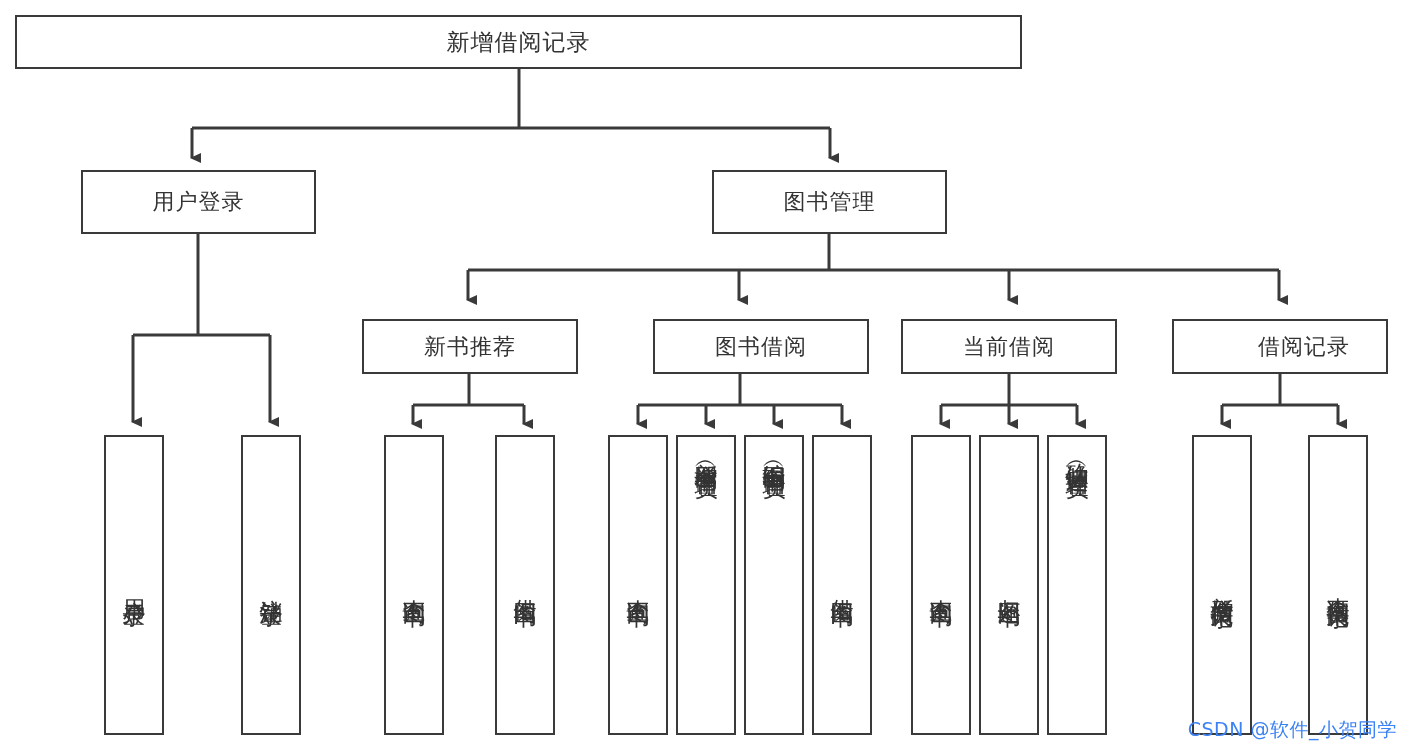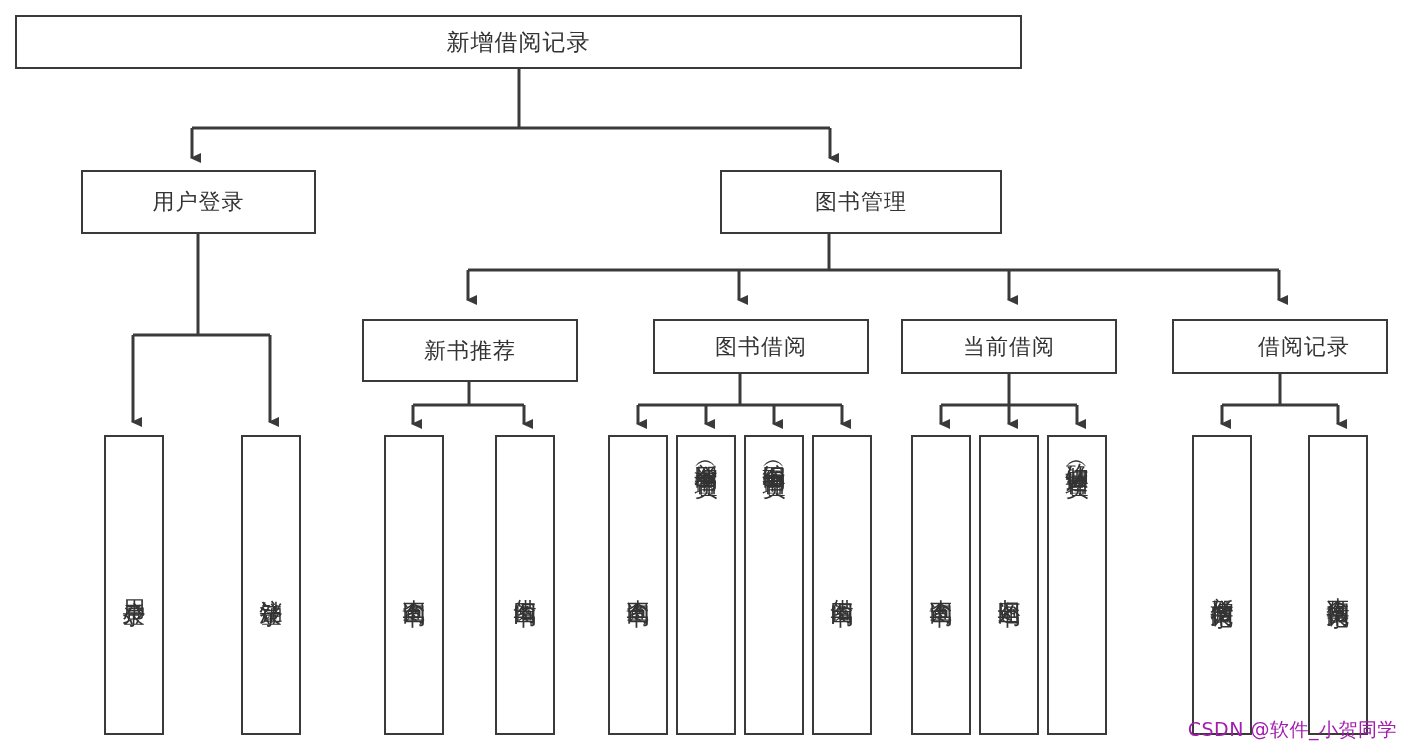--- a/index.html
+++ b/index.html
@@ -58,21 +58,21 @@
   
   .node.leaf.center{
     align-items:center;
     padding-top:0;
   }
   .watermark{
     position:absolute;
     right:8px;
     bottom:4px;
     font-size:19px;
-    color:#a21caf;
+    color:#3b82f6;
     z-index:5;
     white-space:nowrap;
     letter-spacing:0.5px;
   }
 </style>
 </head>
 <body>
 
 <div id="canvas">
 
@@ -126,25 +126,25 @@
     </g>
   </svg>
 
   <div class="node root" style="left:15px; top:15px; width:1007px; height:54px;">
     <span class="lbl">新增借阅记录</span>
   </div>
 
   <div class="node" style="left:81px; top:170px; width:235px; height:64px;">
     <span class="lbl">用户登录</span>
   </div>
-  <div class="node" style="left:712px; top:170px; width:282px; height:64px;margin-left:8px;">
+  <div class="node" style="left:712px; top:170px; width:235px; height:64px;">
     <span class="lbl">图书管理</span>
   </div>
 
-  <div class="node" style="left:362px; top:319px; width:216px; height:63px;">
+  <div class="node" style="left:362px; top:319px; width:216px; height:55px;">
     <span class="lbl">新书推荐</span>
   </div>
   <div class="node" style="left:633px; top:319px; width:216px; height:55px;margin-left:20px;">
     <span class="lbl">图书借阅</span>
   </div>
   <div class="node" style="left:901px; top:319px; width:216px; height:55px;">
     <span class="lbl">当前借阅</span>
   </div>
   <div class="node" style="left:1172px; top:319px; width:216px; height:55px;padding-left:48px;">
     <span class="lbl">借阅记录</span>

